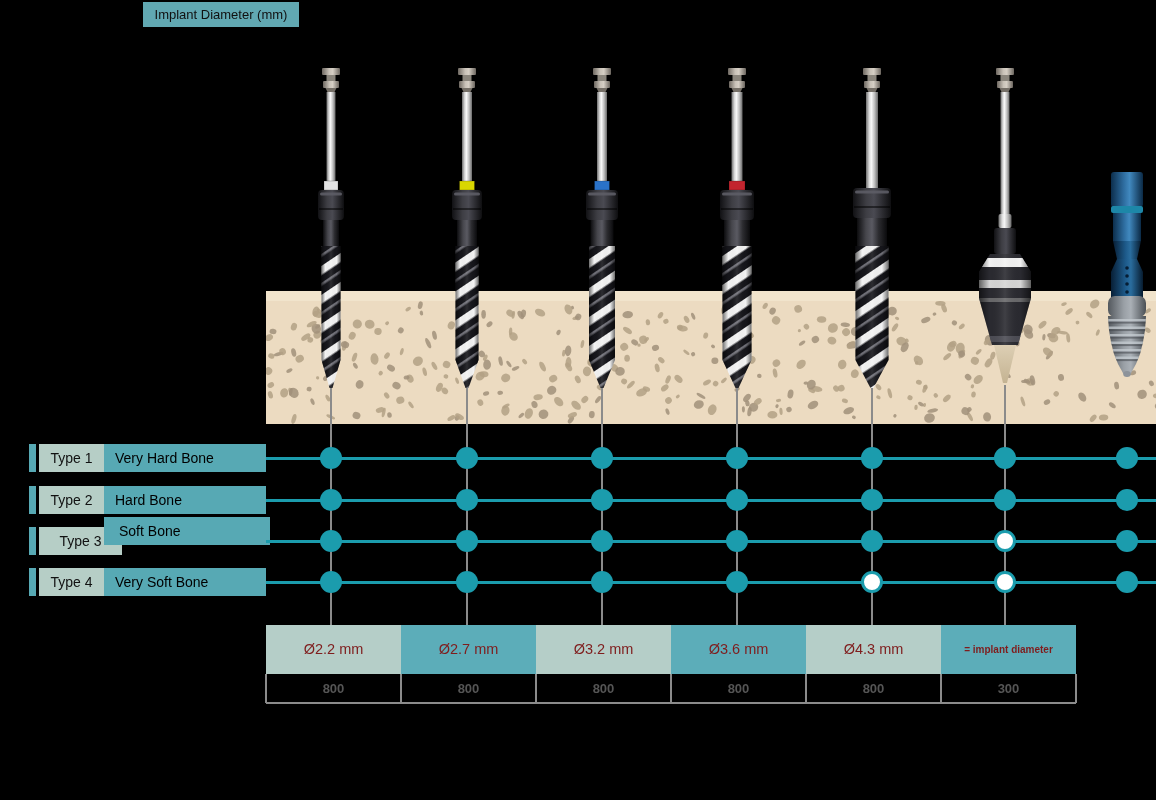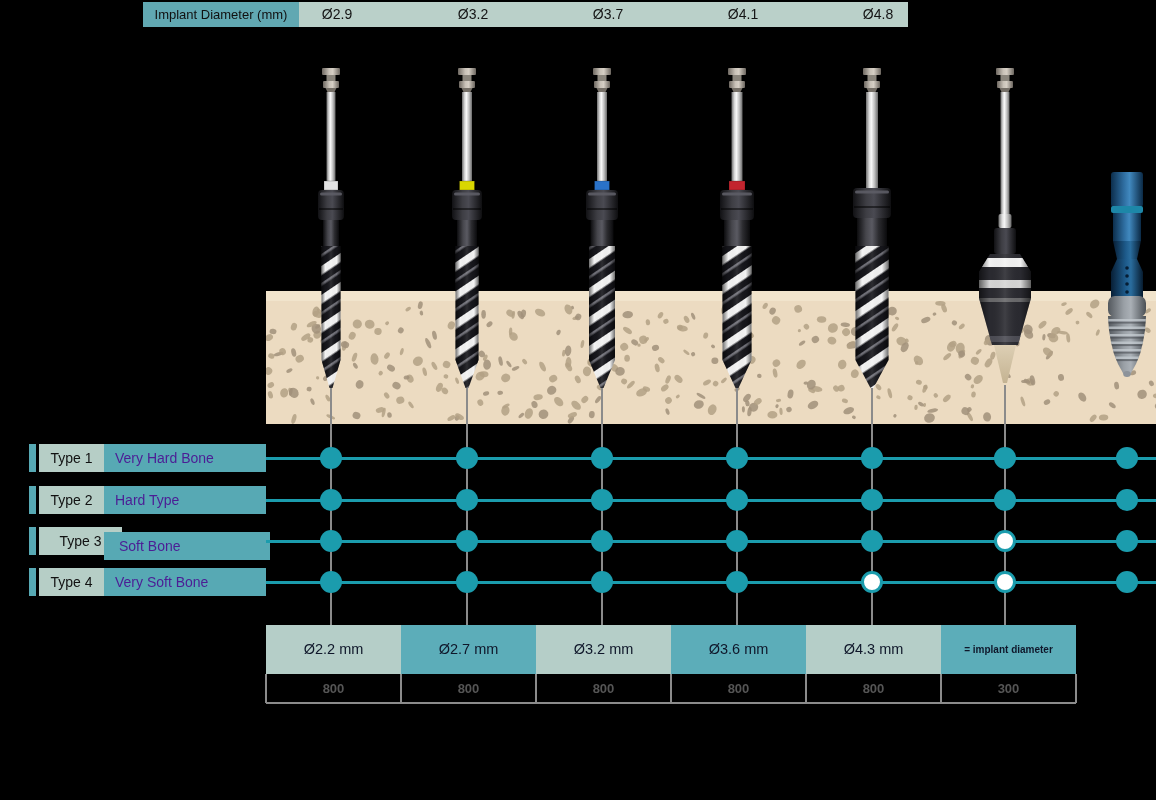--- a/index.html
+++ b/index.html
@@ -7,27 +7,27 @@
          font-family:"Liberation Sans",sans-serif;margin-left:29px;}
   .abs{position:absolute;}
   .hdr-label{left:114px;top:2px;width:156px;height:25px;line-height:25px;text-align:center;
              font-size:13px;color:#101010;}
   .hdr-values{left:270px;top:2px;width:609px;height:25px;}
   .hdr-val{position:absolute;top:0;width:120px;height:25px;line-height:25px;text-align:center;
            font-size:14px;color:#141414;}
   .legend{left:0;top:268px;width:230px;height:62px;}
   .legend-text{position:absolute;left:2px;top:38px;font-size:13.5px;font-weight:bold;}
   .type-box{height:28px;line-height:28px;text-align:center;font-size:14px;color:#111;}
-  .bone-name{height:28px;line-height:28px;padding-left:11px;font-size:14px;color:#4c1d95;}
+  .bone-name{height:28px;line-height:28px;padding-left:11px;font-size:14px;color:#000000;}
   .stub{width:7px;height:28px;}
   .hline{height:3px;}
   .vline{width:3px;}
   .dot{border-radius:50%;}
   .dia-cell{top:625px;width:135px;height:49px;line-height:49px;text-align:center;
-            font-size:14.5px;color:#0f172a;}
+            font-size:14.5px;color:#7f1d1d;}
   .dia-cell.small{font-size:10px;font-weight:bold;}
   .rpm-label{left:75px;top:674px;width:162px;height:29px;line-height:29px;padding-left:11px;
              box-sizing:border-box;font-size:14px;color:#111;}
   .rpm-cell{top:674px;width:135px;height:29px;line-height:29px;text-align:center;
             font-size:13px;font-weight:bold;color:#555;}
   .sep{top:674px;width:2px;height:29px;}
   .rpm-bottom{top:702px;height:2px;}
 </style>
 </head>
 <body>
@@ -587,41 +587,34 @@
           <rect x="1078" y="349" width="40" height="2.6" fill="#c6ccd2" opacity="0.75"></rect>
           <rect x="1078" y="351.6" width="40" height="2" fill="#3f4449" opacity="0.55"></rect>
           <rect x="1078" y="356.5" width="40" height="2.6" fill="#c6ccd2" opacity="0.75"></rect>
           <rect x="1078" y="359.1" width="40" height="2" fill="#3f4449" opacity="0.55"></rect>
         </g>
         <ellipse cx="1098" cy="374" rx="3.8" ry="3" fill="#8d939a"></ellipse>
       </g>
     </svg>
 
   <div class="abs hdr-label" style="background: rgb(97, 168, 178);">Implant Diameter (mm)</div>
-  <div class="abs hdr-values" id="hdrValues" style="background: rgb(186, 208, 201);">
-      <span class="hdr-val" style="left: -22px;">Ø2.9</span>
-      <span class="hdr-val" style="left: 114px;">Ø3.2</span>
-      <span class="hdr-val" style="left: 249px;">Ø3.7</span>
-      <span class="hdr-val" style="left: 384px;">Ø4.1</span>
-      <span class="hdr-val" style="left: 519px;">Ø4.8</span>
-    </div>
 
 
   <div id="rowsLayer">
       <div class="abs stub" style="left: 0px; top: 444px; background: rgb(87, 169, 180);"></div>
       <div class="abs type-box" style="left: 10px; top: 444px; width: 65px; background: rgb(182, 206, 198);">Type 1</div>
       <div class="abs bone-name" style="left: 75px; top: 444px; width: 151px; background: rgb(87, 169, 180);">Very Hard Bone</div>
       <div class="abs hline" style="left: 237px; top: 456.5px; width: 912px; background: rgb(27, 156, 173);"></div>
       <div class="abs stub" style="left: 0px; top: 486px; background: rgb(87, 169, 180);"></div>
       <div class="abs type-box" style="left: 10px; top: 486px; width: 65px; background: rgb(182, 206, 198);">Type 2</div>
-      <div class="abs bone-name" style="left: 75px; top: 486px; width: 151px; background: rgb(87, 169, 180);">Hard Type</div>
+      <div class="abs bone-name" style="left: 75px; top: 486px; width: 151px; background: rgb(87, 169, 180);">Hard Bone</div>
       <div class="abs hline" style="left: 237px; top: 498.5px; width: 912px; background: rgb(27, 156, 173);"></div>
       <div class="abs stub" style="left: 0px; top: 527px; background: rgb(87, 169, 180);"></div>
       <div class="abs type-box" style="left: 10px; top: 527px; width: 83px; background: rgb(182, 206, 198);">Type 3</div>
-      <div class="abs bone-name" style="left: 75px; top: 532px; width: 151px; background: rgb(87, 169, 180); padding-left: 15px;">Soft Bone</div>
+      <div class="abs bone-name" style="left: 75px; top: 517px; width: 151px; background: rgb(87, 169, 180); padding-left: 15px;">Soft Bone</div>
       <div class="abs hline" style="left: 237px; top: 539.5px; width: 912px; background: rgb(27, 156, 173);"></div>
       <div class="abs stub" style="left: 0px; top: 568px; background: rgb(87, 169, 180);"></div>
       <div class="abs type-box" style="left: 10px; top: 568px; width: 65px; background: rgb(182, 206, 198);">Type 4</div>
       <div class="abs bone-name" style="left: 75px; top: 568px; width: 151px; background: rgb(87, 169, 180);">Very Soft Bone</div>
       <div class="abs hline" style="left: 237px; top: 580.5px; width: 912px; background: rgb(27, 156, 173);"></div>
       <div class="abs vline" style="left: 1146px; top: 456.5px; height: 127px; background: rgb(27, 156, 173);"></div>
     </div>
   <div id="dotsLayer">
       <div class="abs dot" style="left: 291px; top: 447px; width: 22px; height: 22px; background: rgb(27, 156, 173); border: none;"></div>
       <div class="abs dot" style="left: 427px; top: 447px; width: 22px; height: 22px; background: rgb(27, 156, 173); border: none;"></div>

